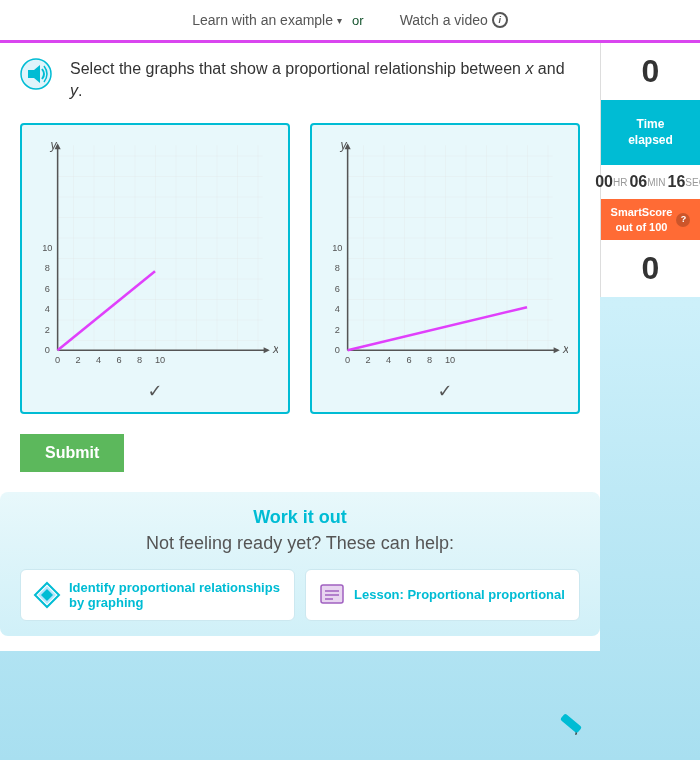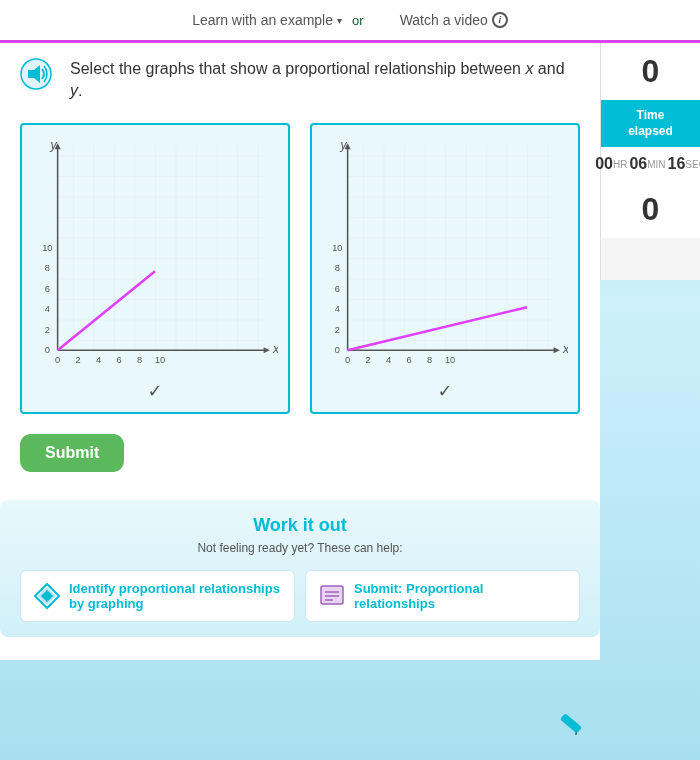--- a/index.html
+++ b/index.html
@@ -89,21 +89,21 @@
       color: #333;
       font-size: 32px;
       font-weight: bold;
       text-align: center;
       padding: 10px 0;
     }
     .time-elapsed-box {
       background: #00bcd4;
       color: white;
       text-align: center;
-      padding: 8px 8px;
+      padding: 17px 8px;
       font-size: 12px;
       font-weight: bold;
       line-height: 1.3;
     }
     .timer-display {
       background: white;
       display: flex;
       justify-content: center;
       gap: 2px;
       padding: 8px 4px;
@@ -201,42 +201,42 @@
       color: #555;
       font-size: 18px;
       margin-top: 5px;
     }
     .submit-btn {
       background: #5cb85c;
       color: white;
       border: none;
       padding: 10px 25px;
       font-size: 16px;
-      border-radius: 11px;
+      border-radius: 0;
       cursor: pointer;
       font-weight: bold;
       margin-bottom: 20px;
     }
     .work-it-out {
       background: linear-gradient(180deg, #e8f8fb 0%, #d0f0f8 100%);
       border-radius: 8px;
       padding: 15px 20px;
-      margin: 8px -20px;
+      margin: 0 -20px;
     }
     .work-it-out-title {
       color: #00bcd4;
       font-size: 18px;
       font-weight: bold;
       text-align: center;
       margin-bottom: 5px;
     }
     .work-it-out-subtitle {
       text-align: center;
       color: #555;
-      font-size: 12px;
+      font-size: 18px;
       margin-bottom: 15px;
     }
     .help-links {
       display: flex;
       gap: 10px;
     }
     .help-link {
       flex: 1;
       background: white;
       border: 1px solid #cce8f0;
@@ -293,20 +293,24 @@
       <span class="timer-label">HR</span>
     </div>
     <div class="timer-unit">
       <span class="timer-num">06</span>
       <span class="timer-label">MIN</span>
     </div>
     <div class="timer-unit">
       <span class="timer-num">16</span>
       <span class="timer-label">SEC</span>
     </div>
+  </div>
+  <div class="smart-score-box">
+    <span>SmartScore<br>out of 100</span>
+    <span class="help-icon">?</span>
   </div>
   <div class="smart-score-value">0</div>
 </div>
 
 <div class="top-bar">
   <div class="top-bar-center">
     <button class="learn-example-btn">
       <span>Learn with an example</span>
       <span class="arrow-down">▾</span>
     </button>
@@ -428,21 +432,21 @@
         </svg>
         <span class="help-link-text">Identify proportional relationships by graphing</span>
       </a>
       <a class="help-link" href="#">
         <svg class="lesson-icon" viewBox="0 0 28 28" xmlns="http://www.w3.org/2000/svg">
           <rect x="3" y="4" width="22" height="18" rx="2" fill="#e8d5f0" stroke="#a060c0" stroke-width="1.5"></rect>
           <line x1="7" y1="10" x2="21" y2="10" stroke="#a060c0" stroke-width="1.5"></line>
           <line x1="7" y1="14" x2="21" y2="14" stroke="#a060c0" stroke-width="1.5"></line>
           <line x1="7" y1="18" x2="15" y2="18" stroke="#a060c0" stroke-width="1.5"></line>
         </svg>
-        <span class="help-link-text">Submit: Proportional relationships</span>
+        <span class="help-link-text">Lesson: Proportional proportional</span>
       </a>
     </div>
   </div>
 </div>
 
 <div class="pencil-icon">
   <svg width="28" height="28" viewBox="0 0 28 28" xmlns="http://www.w3.org/2000/svg">
     <rect x="5" y="2" width="8" height="22" rx="2" fill="#00bcd4" transform="rotate(-30, 14, 14)"></rect>
     <polygon points="2,24 6,22 4,26" fill="#333" transform="rotate(-30, 14, 14)"></polygon>
   </svg>

